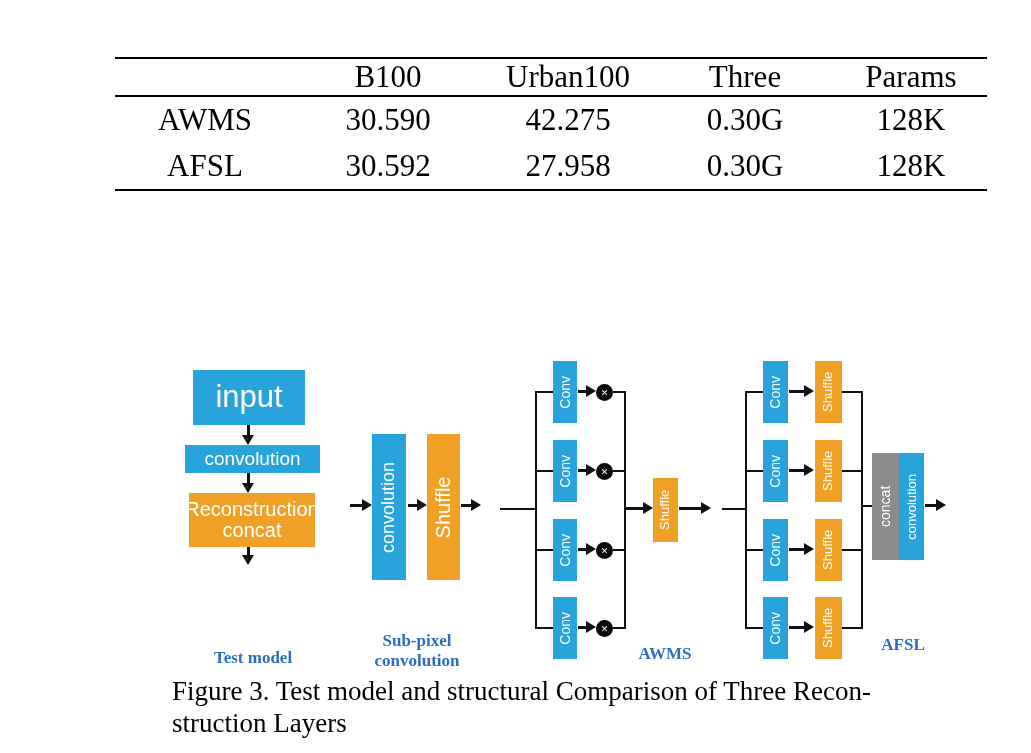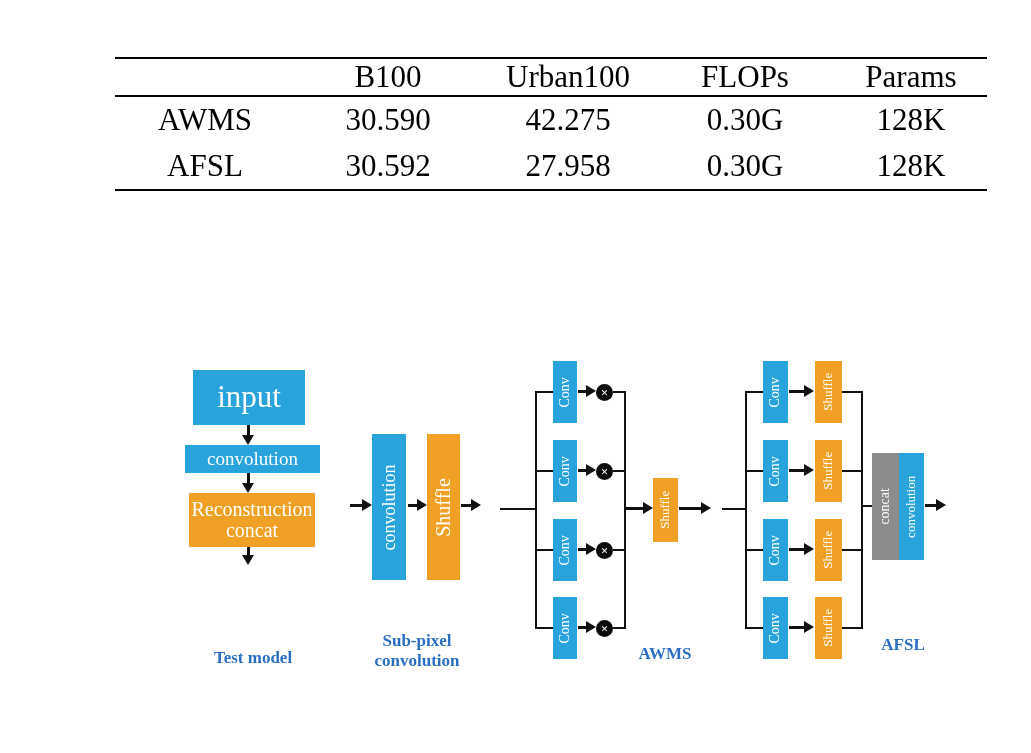--- a/index.html
+++ b/index.html
@@ -20,21 +20,21 @@
   }
   .perf-table thead tr { height:32px; border-bottom:2px solid #000; }
   .perf-table tbody tr { height:47px; }
   .perf-table th, .perf-table td {
     font-size:31px; font-weight:normal; text-align:center; color:#000;
     vertical-align:middle; padding:0;
   }
   
   .box {
     position:absolute; display:flex; align-items:center; justify-content:center;
-    color:#fff; font-family:Liberation Serif, serif;
+    color:#fff; font-family:Liberation Sans, sans-serif;
     text-align:left; line-height:1.05;
   }
   .blue   { background:var(--blue); }
   .orange { background:var(--orange); }
   .grayc  { background:var(--gray); }
   .vtext  { transform:rotate(-90deg); white-space:nowrap; }
   .hline { position:absolute; height:2px; background:var(--line); }
   .vline { position:absolute; width:2px;  background:var(--line); }
   .arrow-r { position:absolute; height:3px; background:var(--line); }
   .arrow-r::after {
@@ -73,21 +73,21 @@
         <col style="width:186px">
         <col style="width:174px">
       <col style="width:180px">
         <col style="width:152px">
     </colgroup>
     <thead>
       <tr>
         <th></th>
         <th>B100</th>
         <th>Urban100</th>
-        <th>FLOPs</th>
+        <th>Three</th>
         <th>Params</th>
       </tr>
     </thead>
     <tbody>
       <tr>
         <td>AWMS</td>
         <td>30.590</td>
         <td>42.275</td>
         <td>0.30G</td>
         <td>128K</td>
@@ -237,14 +237,16 @@
   <div class="box grayc" style="left:872px;top:453px;width:27px;height:107px;font-size:14px;">
     <span class="vtext">concat</span>
   </div>
   <div class="box blue" style="left:899px;top:453px;width:25px;height:107px;font-size:13px;">
     <span class="vtext">convolution</span>
   </div>
   <div class="arrow-r" style="left:925px;top:504px;width:12px;"></div>
 
   <div class="fig-label" style="left:873px;top:635px;width:60px;">AFSL</div>
 
+  <div class="caption" style="top:676px;">Figure 3. Test model and structural Comparison of Three Recon-</div>
+  <div class="caption" style="top:708px;">struction Layers</div>
 
 </div>
 
 </body></html>

